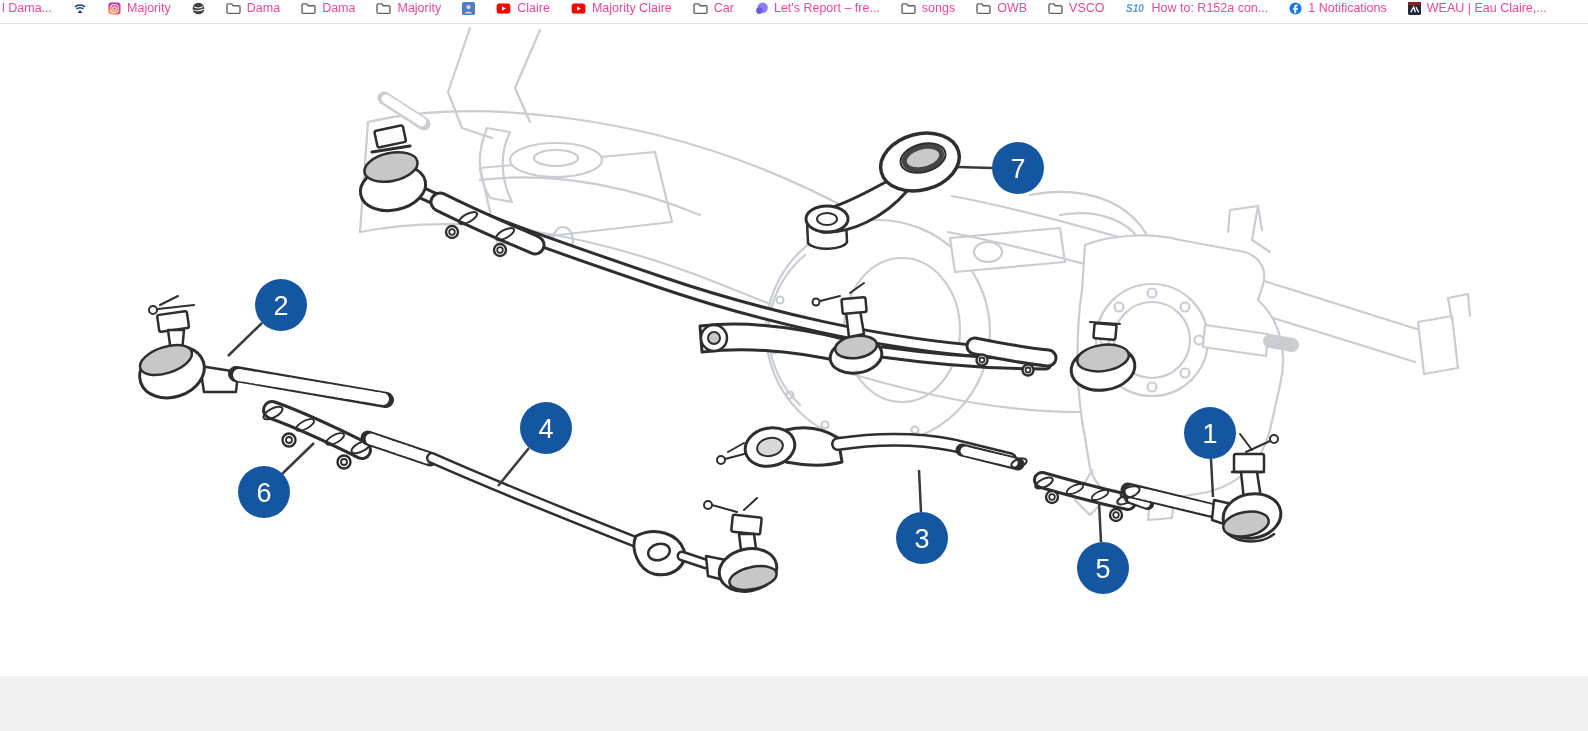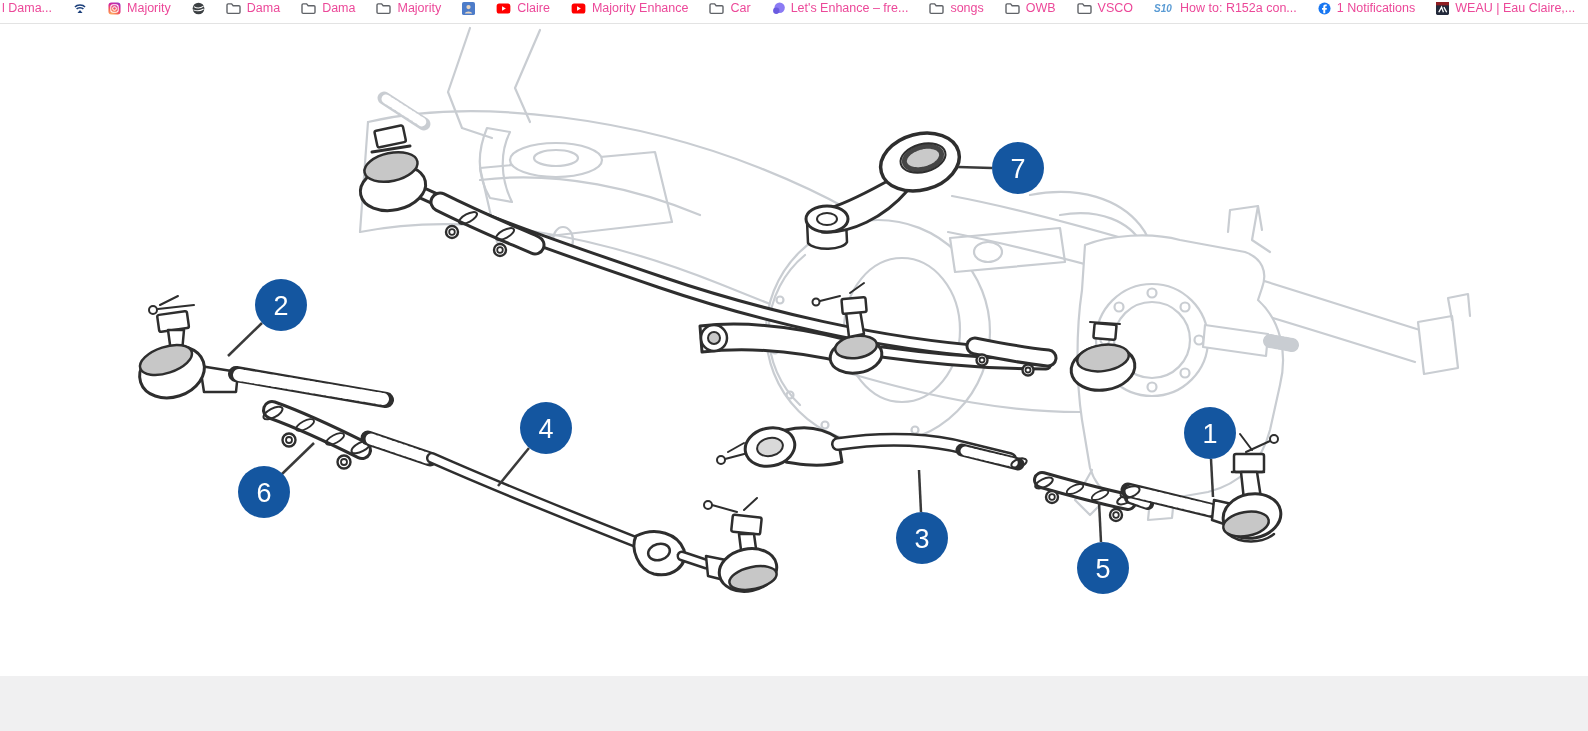--- a/index.html
+++ b/index.html
@@ -354,38 +354,38 @@
         </span>
         <span class="bm-label">Claire</span>
       </div>
       <div class="bm">
         <span class="bm-ic">
           <svg width="15" height="11" viewBox="0 0 16 12">
             <rect x="0.5" y="0.5" width="15" height="11" rx="2.8" fill="#ff0000"></rect>
             <path d="M6.4 3.6 L10.6 6 L6.4 8.4 Z" fill="#fff"></path>
           </svg>
         </span>
-        <span class="bm-label">Majority Enhance</span>
+        <span class="bm-label">Majority Claire</span>
       </div>
       <div class="bm">
         <span class="bm-ic">
           <svg width="15" height="13" viewBox="0 0 16 14">
             <path d="M1 3.2 C1 2.5 1.5 2 2.2 2 H6 L7.6 4 H13.8 C14.5 4 15 4.5 15 5.2 V11 C15 11.7 14.5 12.2 13.8 12.2 H2.2 C1.5 12.2 1 11.7 1 11 Z" fill="none" stroke="#606368" stroke-width="1.5"></path>
           </svg>
         </span>
         <span class="bm-label">Car</span>
       </div>
       <div class="bm">
         <span class="bm-ic">
           <svg width="13" height="13" viewBox="0 0 14 14">
             <circle cx="8.2" cy="6.2" r="5.6" fill="#8b7bf4"></circle>
             <circle cx="4.6" cy="9.4" r="3.4" fill="#6a5be0"></circle>
           </svg>
         </span>
-        <span class="bm-label">Let's Enhance – fre...</span>
+        <span class="bm-label">Let's Report – fre...</span>
       </div>
       <div class="bm">
         <span class="bm-ic">
           <svg width="15" height="13" viewBox="0 0 16 14">
             <path d="M1 3.2 C1 2.5 1.5 2 2.2 2 H6 L7.6 4 H13.8 C14.5 4 15 4.5 15 5.2 V11 C15 11.7 14.5 12.2 13.8 12.2 H2.2 C1.5 12.2 1 11.7 1 11 Z" fill="none" stroke="#606368" stroke-width="1.5"></path>
           </svg>
         </span>
         <span class="bm-label">songs</span>
       </div>
       <div class="bm">

